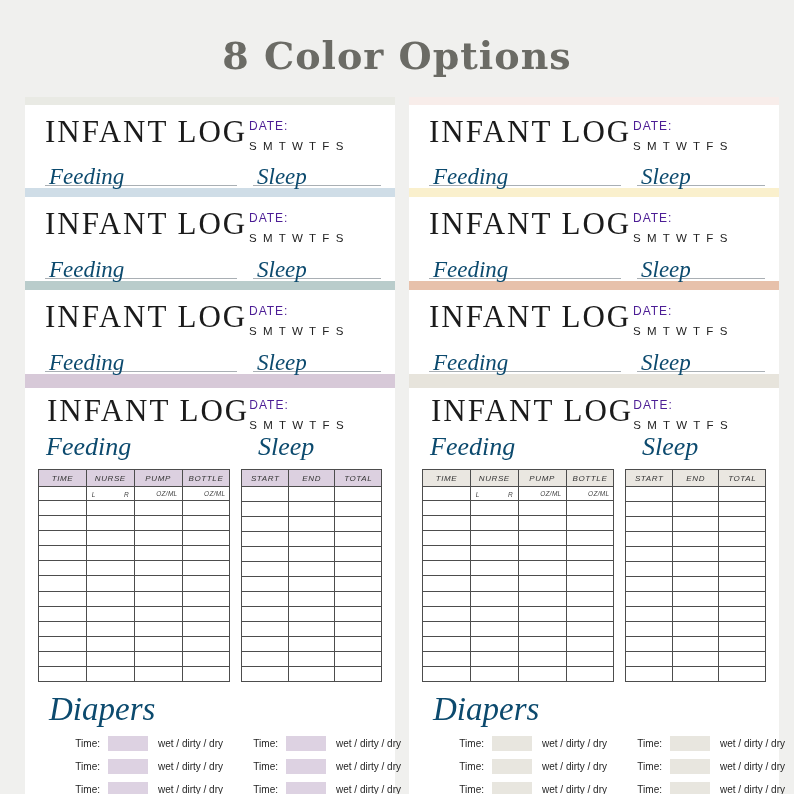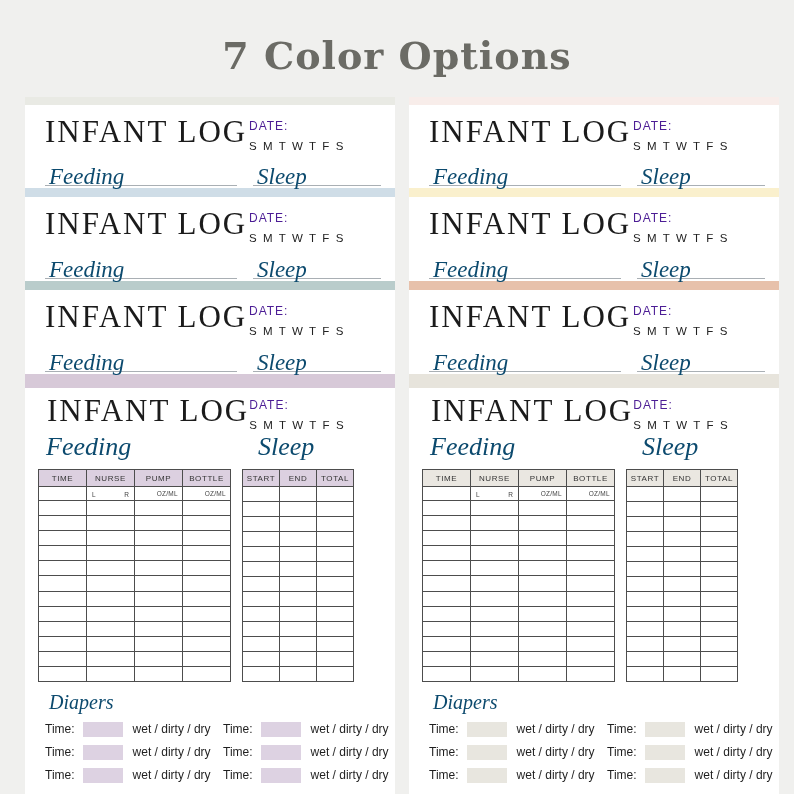--- a/index.html
+++ b/index.html
@@ -41,45 +41,45 @@
   .sections .script { font-size:23px; margin-bottom:-5px; margin-left:4px; }
   .fill-line { border-bottom:1px solid #a9afb4; }
 
   .full-sheet { height:420px; padding:0 13px; }
   .full-sheet .sheet-top { padding:5px 5px 0 9px; }
   .script-row { display:flex; margin-top:1px; }
   .script-row .feed-script { width:198px; flex:none; font-size:26px; margin-left:8px; }
   .script-row .sleep-script { font-size:26px; margin-left:14px; }
 
   .tables-row { display:flex; margin-top:7px; }
-  table { border-collapse:collapse; table-layout:fixed; }
+  table { border-collapse:collapse; table-layout:fixed;font-style:italic; }
   .t-feed { width:193px; }
-  .t-sleep { width:112px; margin-left:11px; }
+  .t-sleep { width:141px; margin-left:11px; }
   th, td { border:1px solid #4d4d4d; height:15px; padding:0; }
   thead th {
     background:var(--accent); height:17px;
     font-weight:normal; font-size:8px; letter-spacing:0.6px; color:#333;
   }
   .subrow td { height:14px; font-size:6.5px; color:#444; }
   .lr-cell { display:flex; justify-content:space-between; padding:2px 5px 0 5px; font-size:6.5px; color:#444; }
   .ozml { text-align:right; padding-right:4px; letter-spacing:0.3px; }
 
-  .diapers-heading { font-size:20px; margin:9px 0 0 11px; }
+  .diapers-heading { font-size:33px; margin:9px 0 0 11px; }
   .diaper-grid {
     display:grid; grid-template-columns:178px 178px;
     row-gap:7px; margin:7px 0 0 7px;
   }
-  .diaper-entry { display:flex; align-items:center; font-size:12px; color:#1f1f1f; height:16px; }
+  .diaper-entry { display:flex; align-items:center; font-size:10px; color:#1f1f1f; height:16px;justify-content:flex-end; }
   .time-box { width:40px; height:15px; background:var(--box); margin:0 10px 0 8px; flex:none; }
 </style>
 </head>
 <body>
 
 <div class="canvas">
-  <h1 class="page-title">7 Color Options</h1>
+  <h1 class="page-title">8 Color Options</h1>
 
   <div class="columns">
 
     <div class="col" style="--sliver: #e9eae4; --band2: #cfdde7; --band3: #b9cccb; --band4: #d7c9d8; --accent: #dcd0e0; --box: #ddd2e2;">
 
       <div class="band band-sliver"></div>
 
       <div class="sheet header-sheet">
         <div class="sheet-top">
           <div class="log-title">INFANT LOG</div>

